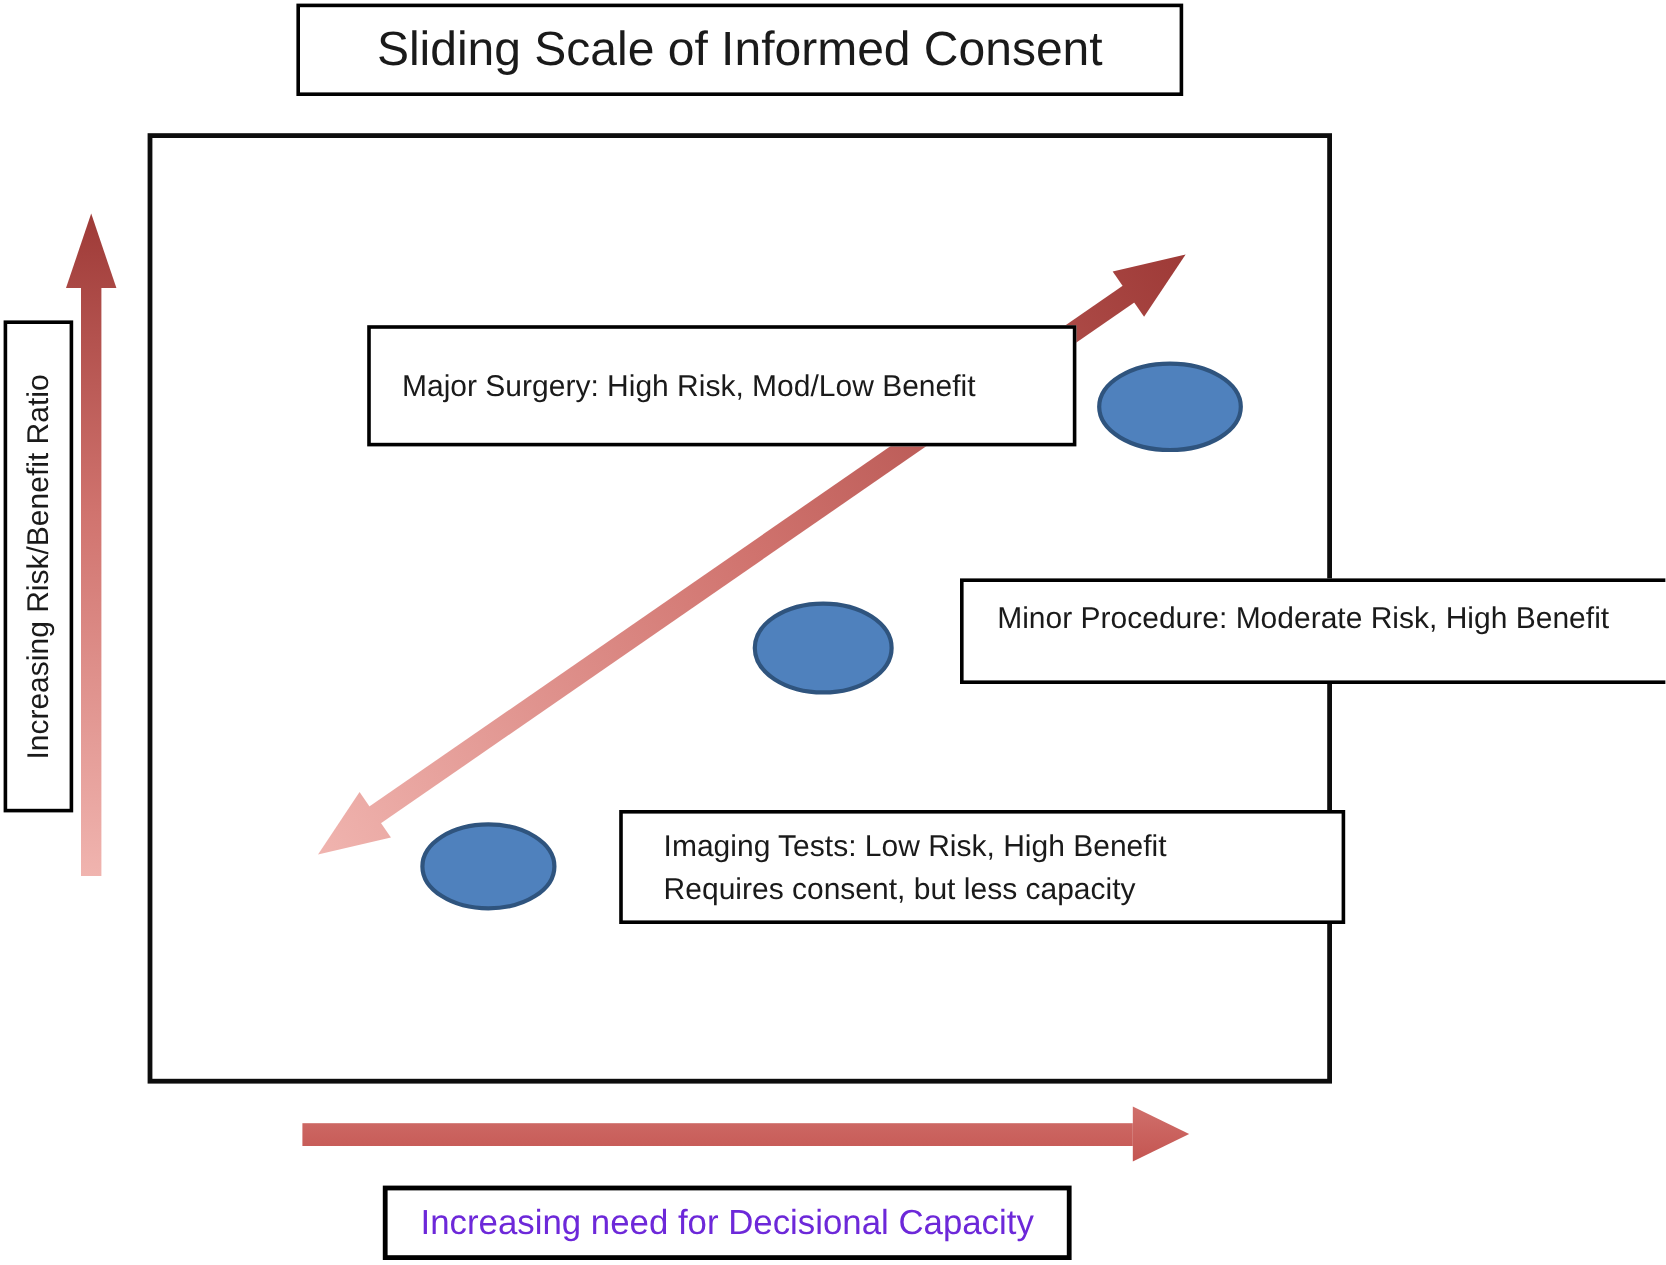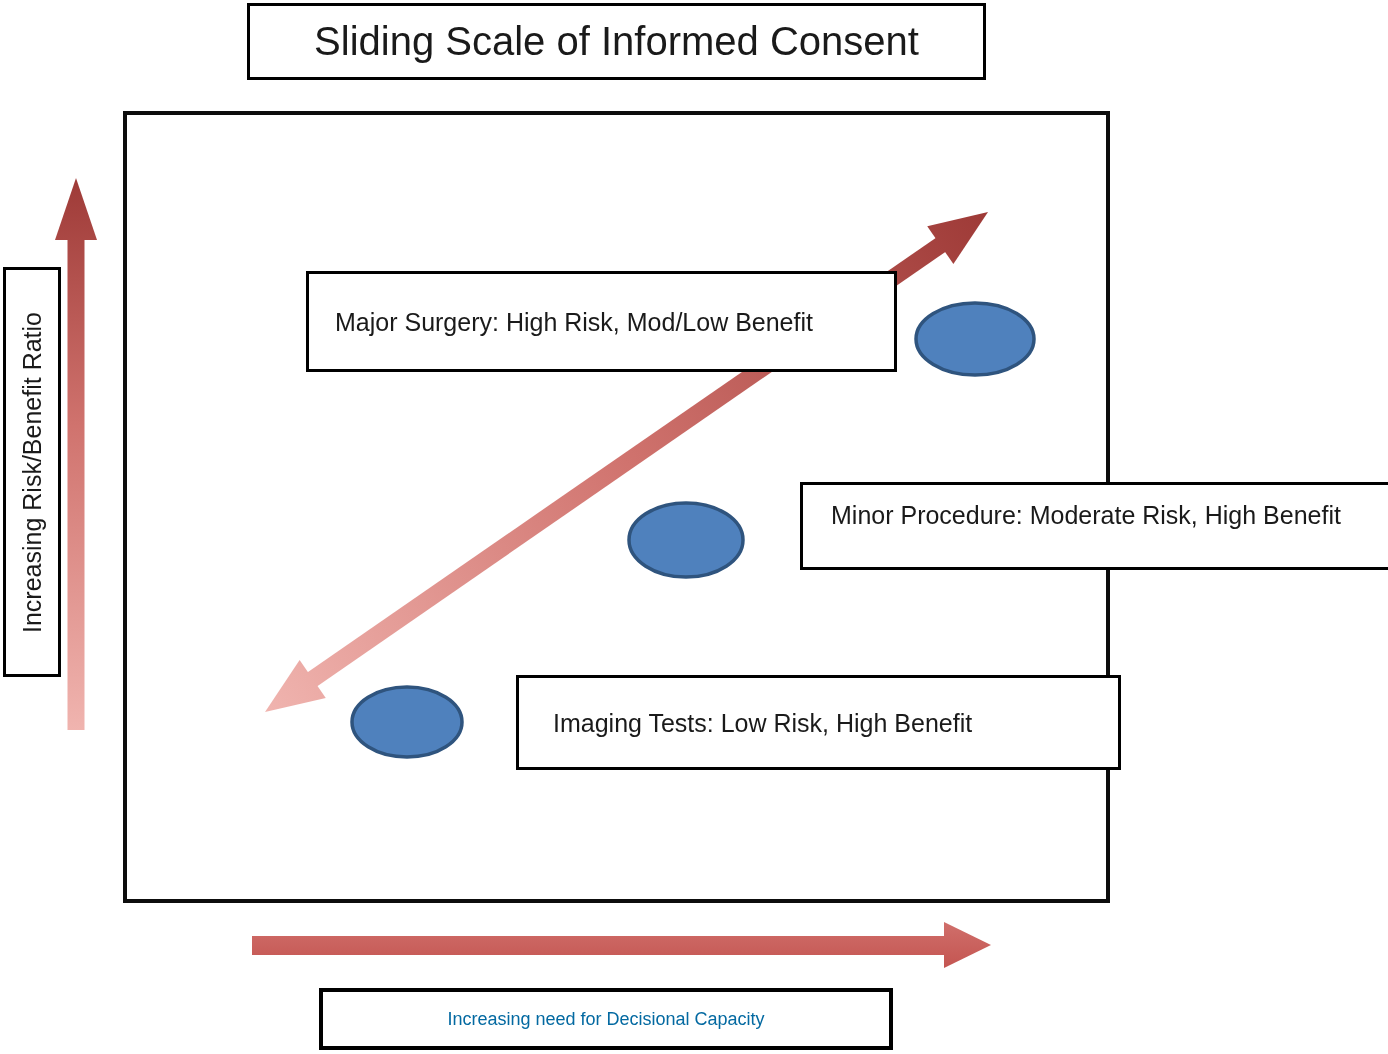--- a/index.html
+++ b/index.html
@@ -70,22 +70,22 @@
     font-size: 25px;
     color: #1a1a1a;
   }
 
   .x-label-box {
     left: 319px; top: 988px; width: 574px; height: 62px;
     border: 4px solid #000;
     box-sizing: border-box;
     background: #fff;
     display: flex; align-items: center; justify-content: center;
-    font-size: 18px;
-    color: #0369a1;
+    font-size: 29px;
+    color: #6d28d9;
     z-index: 4;
   }
 </style>
 </head>
 <body>
 
 <div class="stage">
 
   <div class="abs main-box"></div>
 
@@ -135,20 +135,21 @@
   <div class="abs note-box note-major">
     <div>Major Surgery: High Risk, Mod/Low Benefit</div>
   </div>
 
   <div class="abs note-box note-minor">
     <div>Minor Procedure: Moderate Risk, High Benefit</div>
   </div>
 
   <div class="abs note-box note-imaging">
     <div>Imaging Tests: Low Risk, High Benefit</div>
+    <div>Requires consent, but less capacity</div>
   </div>
 
   <div class="abs y-label-box">
     <span class="rot">Increasing Risk/Benefit Ratio</span>
   </div>
 
   <div class="abs x-label-box">
     <span>Increasing need for Decisional Capacity</span>
   </div>
 

